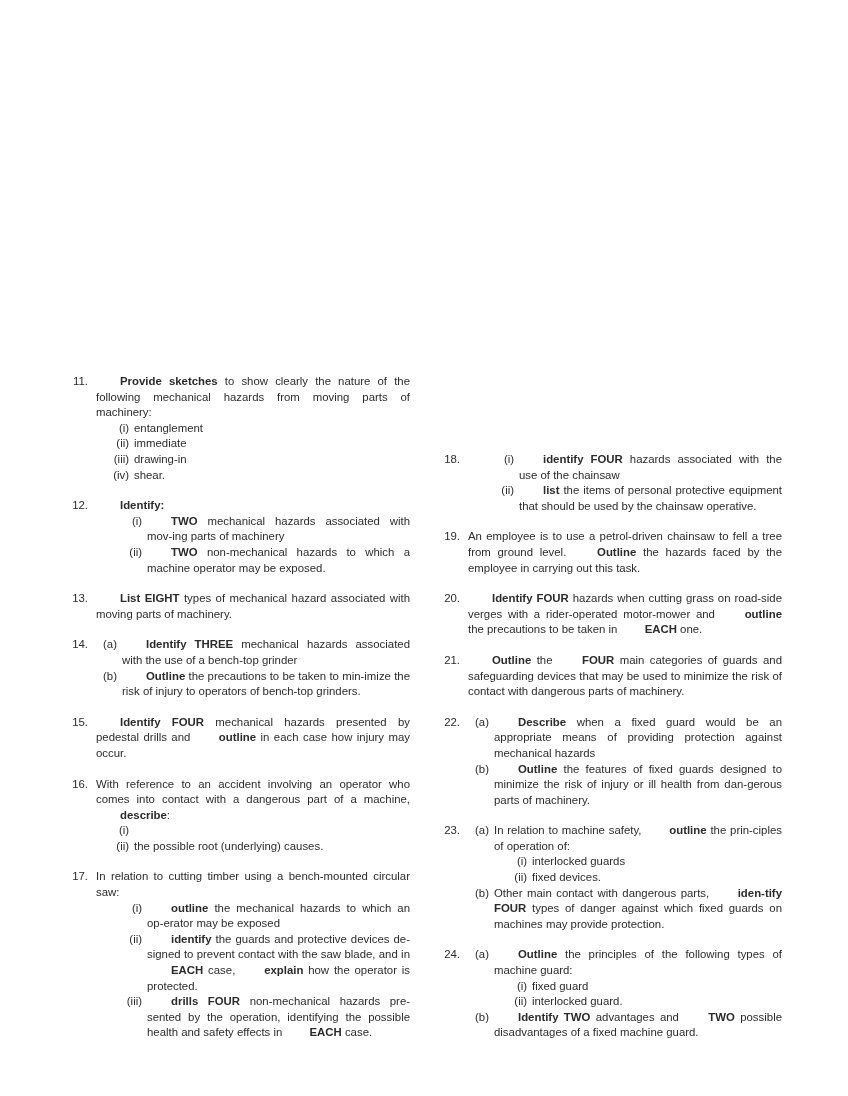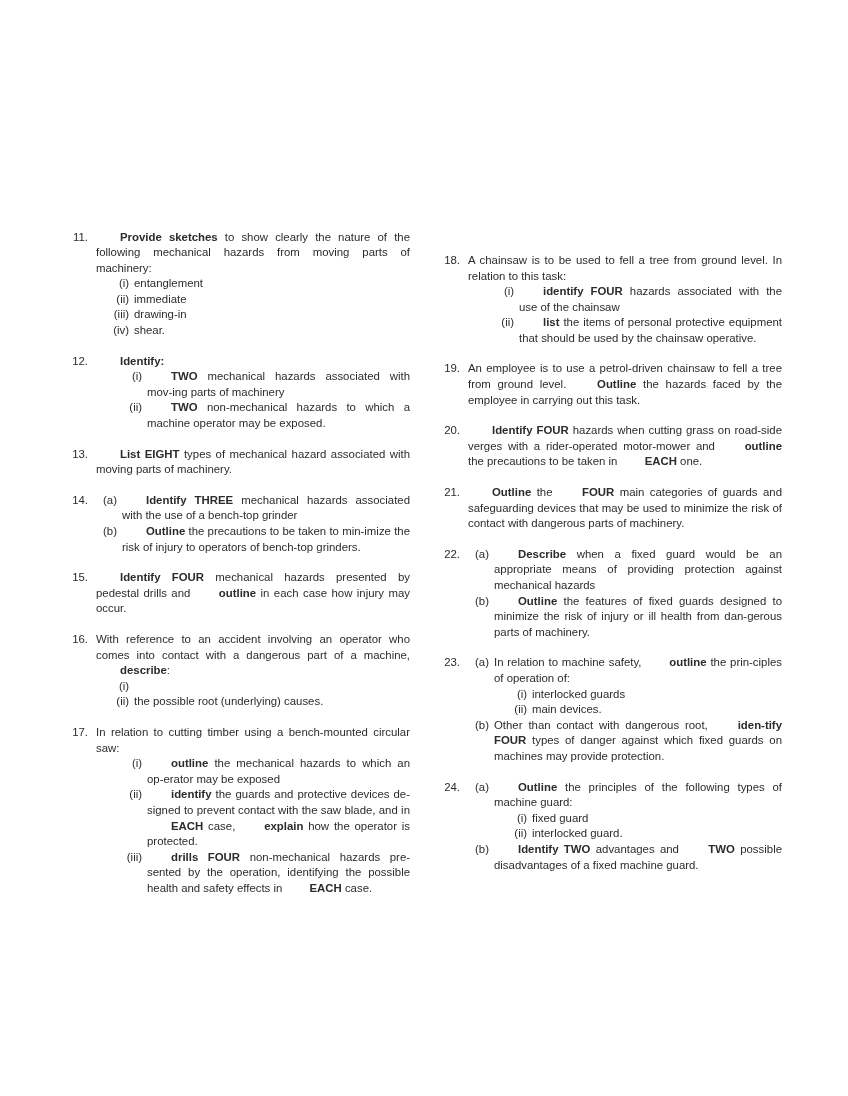--- a/index.html
+++ b/index.html
@@ -24,21 +24,21 @@
   .columns {
     position: absolute;
     left: 0;
     top: 0;
     width: 848px;
     height: 1096px;
     box-sizing: border-box;
     padding: 85px 68px 40px 68px;
     display: flex;
     flex-direction: row;
-    align-items: center;
+    align-items: flex-end;
     gap: 30px;
   }
   .column {
     width: 342px;
     flex: 0 0 342px;
   }
 
   
   .qitem {
     display: flex;
@@ -222,21 +222,20 @@
                 <p class="para"><b>drills FOUR</b><span> non-mechanical hazards pre-sented by the operation, identifying the possible health and safety effects in </span><b>EACH</b><span> case.</span></p>
               </div>
             </div>
           </div>
         </div>
       </div>
     <div class="column" id="col-right">
         <div class="qitem">
           <div class="qnum">18.</div>
           <div class="qbody">
-            <p class="para"><span>A chainsaw is to be used to fell a tree from ground level. In relation to this task:</span></p>
             <div class="sub lvl-roman-deep">
               <div class="submark mk-roman">(i)</div>
               <div class="subbody">
                 <p class="para"><b>identify FOUR</b><span> hazards associated with the use of the chainsaw</span></p>
               </div>
             </div>
             <div class="sub lvl-roman-deep">
               <div class="submark mk-roman">(ii)</div>
               <div class="subbody">
                 <p class="para"><b>list</b><span> the items of personal protective equipment that should be used by the chainsaw operative.</span></p>
@@ -288,29 +287,29 @@
                 <p class="para"><span>In relation to machine safety, </span><b>outline</b><span> the prin-ciples of operation of:</span></p>
                 <div class="sub lvl-nested">
                   <div class="submark mk-roman">(i)</div>
                   <div class="subbody">
                     <p class="para last"><span>interlocked guards</span></p>
                   </div>
                 </div>
                 <div class="sub lvl-nested">
                   <div class="submark mk-roman">(ii)</div>
                   <div class="subbody">
-                    <p class="para last"><span>main devices.</span></p>
+                    <p class="para last"><span>fixed devices.</span></p>
                   </div>
                 </div>
               </div>
             </div>
             <div class="sub lvl-alpha">
               <div class="submark mk-alpha">(b)</div>
               <div class="subbody">
-                <p class="para"><span>Other than contact with dangerous root, </span><b>iden-tify FOUR</b><span> types of danger against which fixed guards on machines may provide protection.</span></p>
+                <p class="para"><span>Other main contact with dangerous parts, </span><b>iden-tify FOUR</b><span> types of danger against which fixed guards on machines may provide protection.</span></p>
               </div>
             </div>
           </div>
         </div>
         <div class="qitem">
           <div class="qnum">24.</div>
           <div class="qbody">
             <div class="sub lvl-alpha">
               <div class="submark mk-alpha">(a)</div>
               <div class="subbody">

